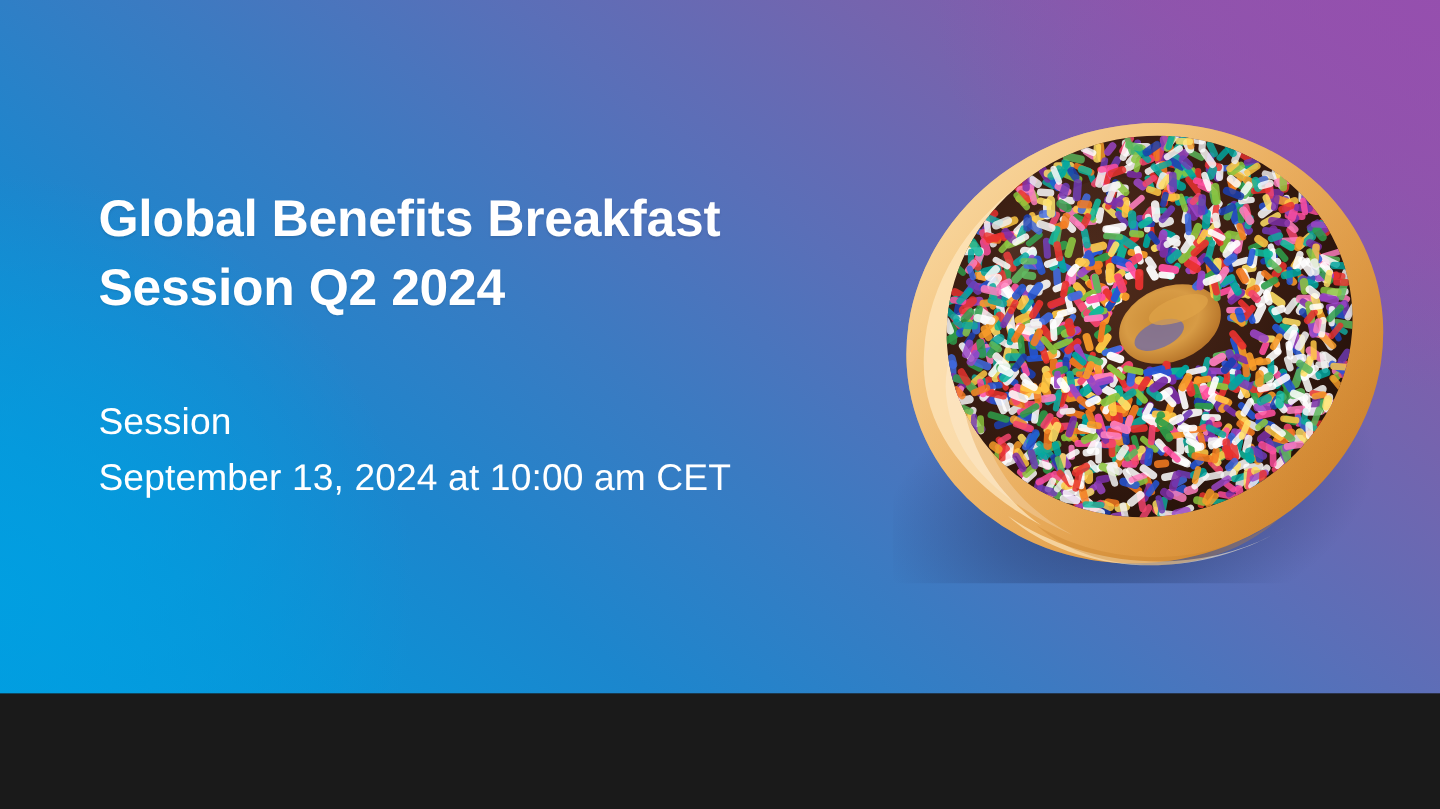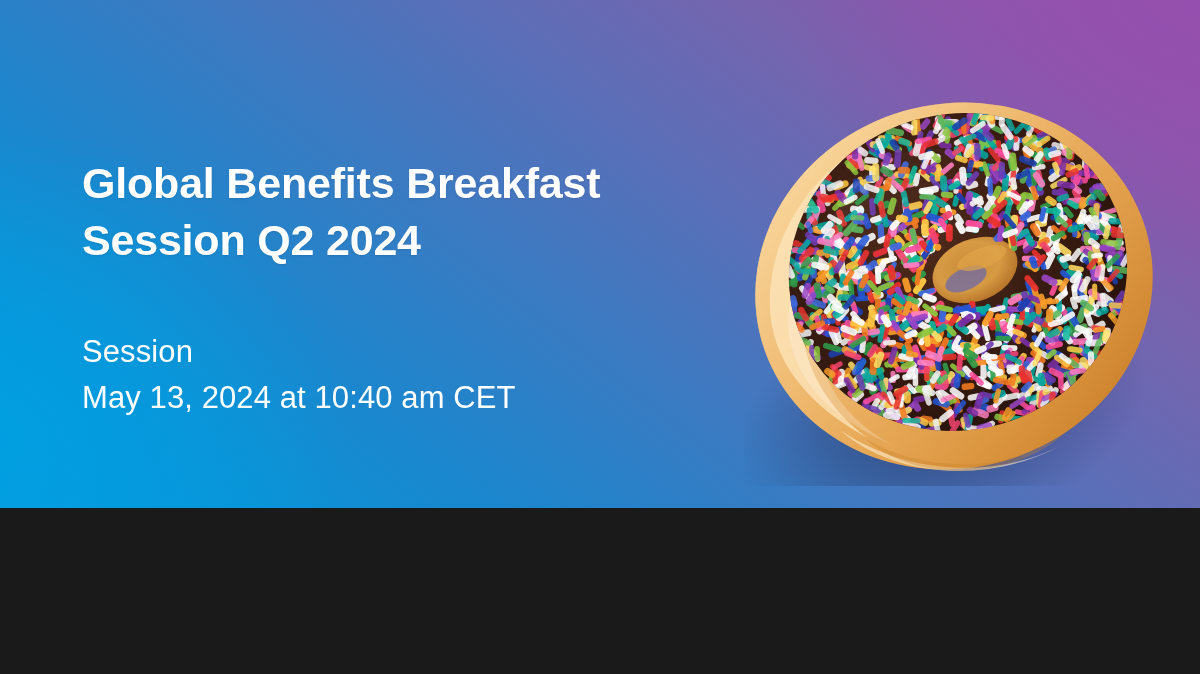--- a/index.html
+++ b/index.html
@@ -5,21 +5,21 @@
   html, body {
     margin: 0;
     padding: 0;
     background: #1a1a1a;
   }
   * { box-sizing: border-box; }
 
   .banner {
     position: relative;
     width: 1200px;
-    height: 508px;
+    height: 578px;
     overflow: hidden;
     font-family: "Liberation Sans", sans-serif;
     
     background:
       linear-gradient(38deg,
         #039ade 0%,
         #0b92d6 14%,
         #1c86cd 28%,
         #3a7bc2 44%,
         #5a6fb8 60%,
@@ -1546,17 +1546,17 @@
 
       <ellipse cx="150" cy="110" rx="70" ry="34" transform="rotate(-34 150 110)" fill="url(#glazeShine)" opacity="0.18"></ellipse>
     </svg>
   </div>
 
   <div class="copy">
     <h1 class="title">Global Benefits Breakfast
 Session Q2 2024</h1>
     <div class="sub">
       <div class="sub-line">Session</div>
-      <div class="sub-line">May 13, 2024 at 10:40 am CET</div>
+      <div class="sub-line">September 13, 2024 at 10:00 am CET</div>
     </div>
   </div>
 
 </div>
 
 </body></html>

